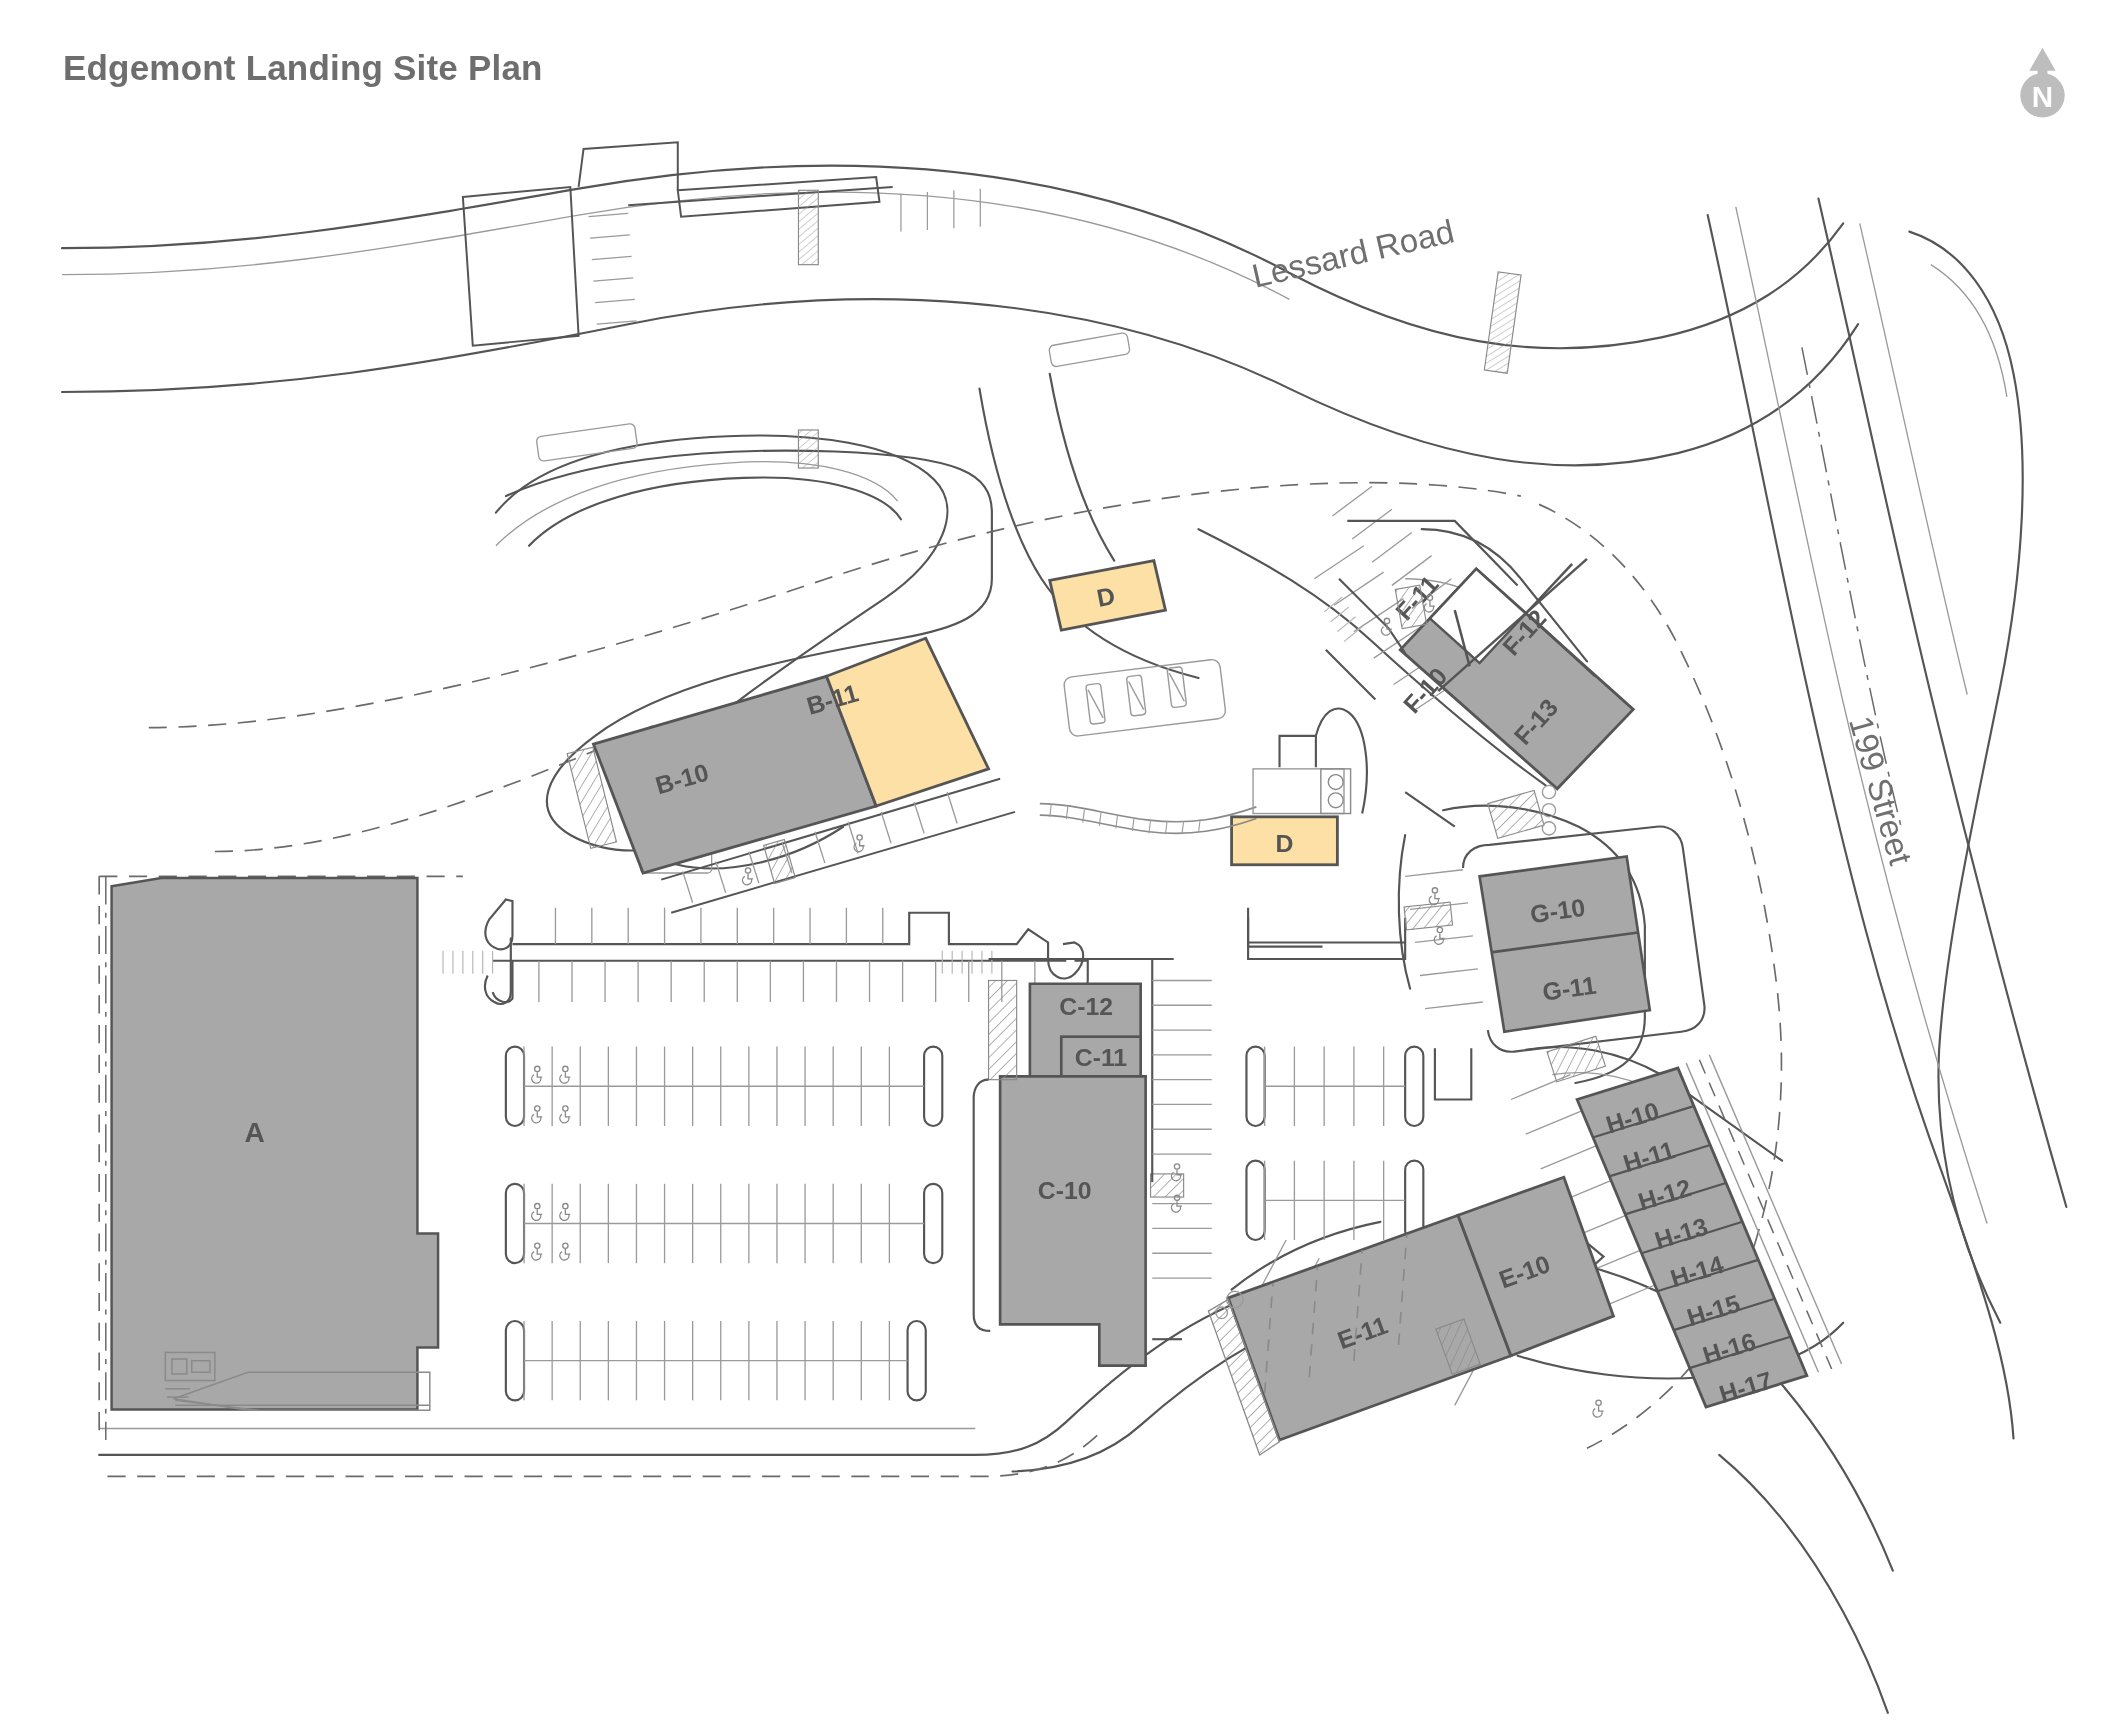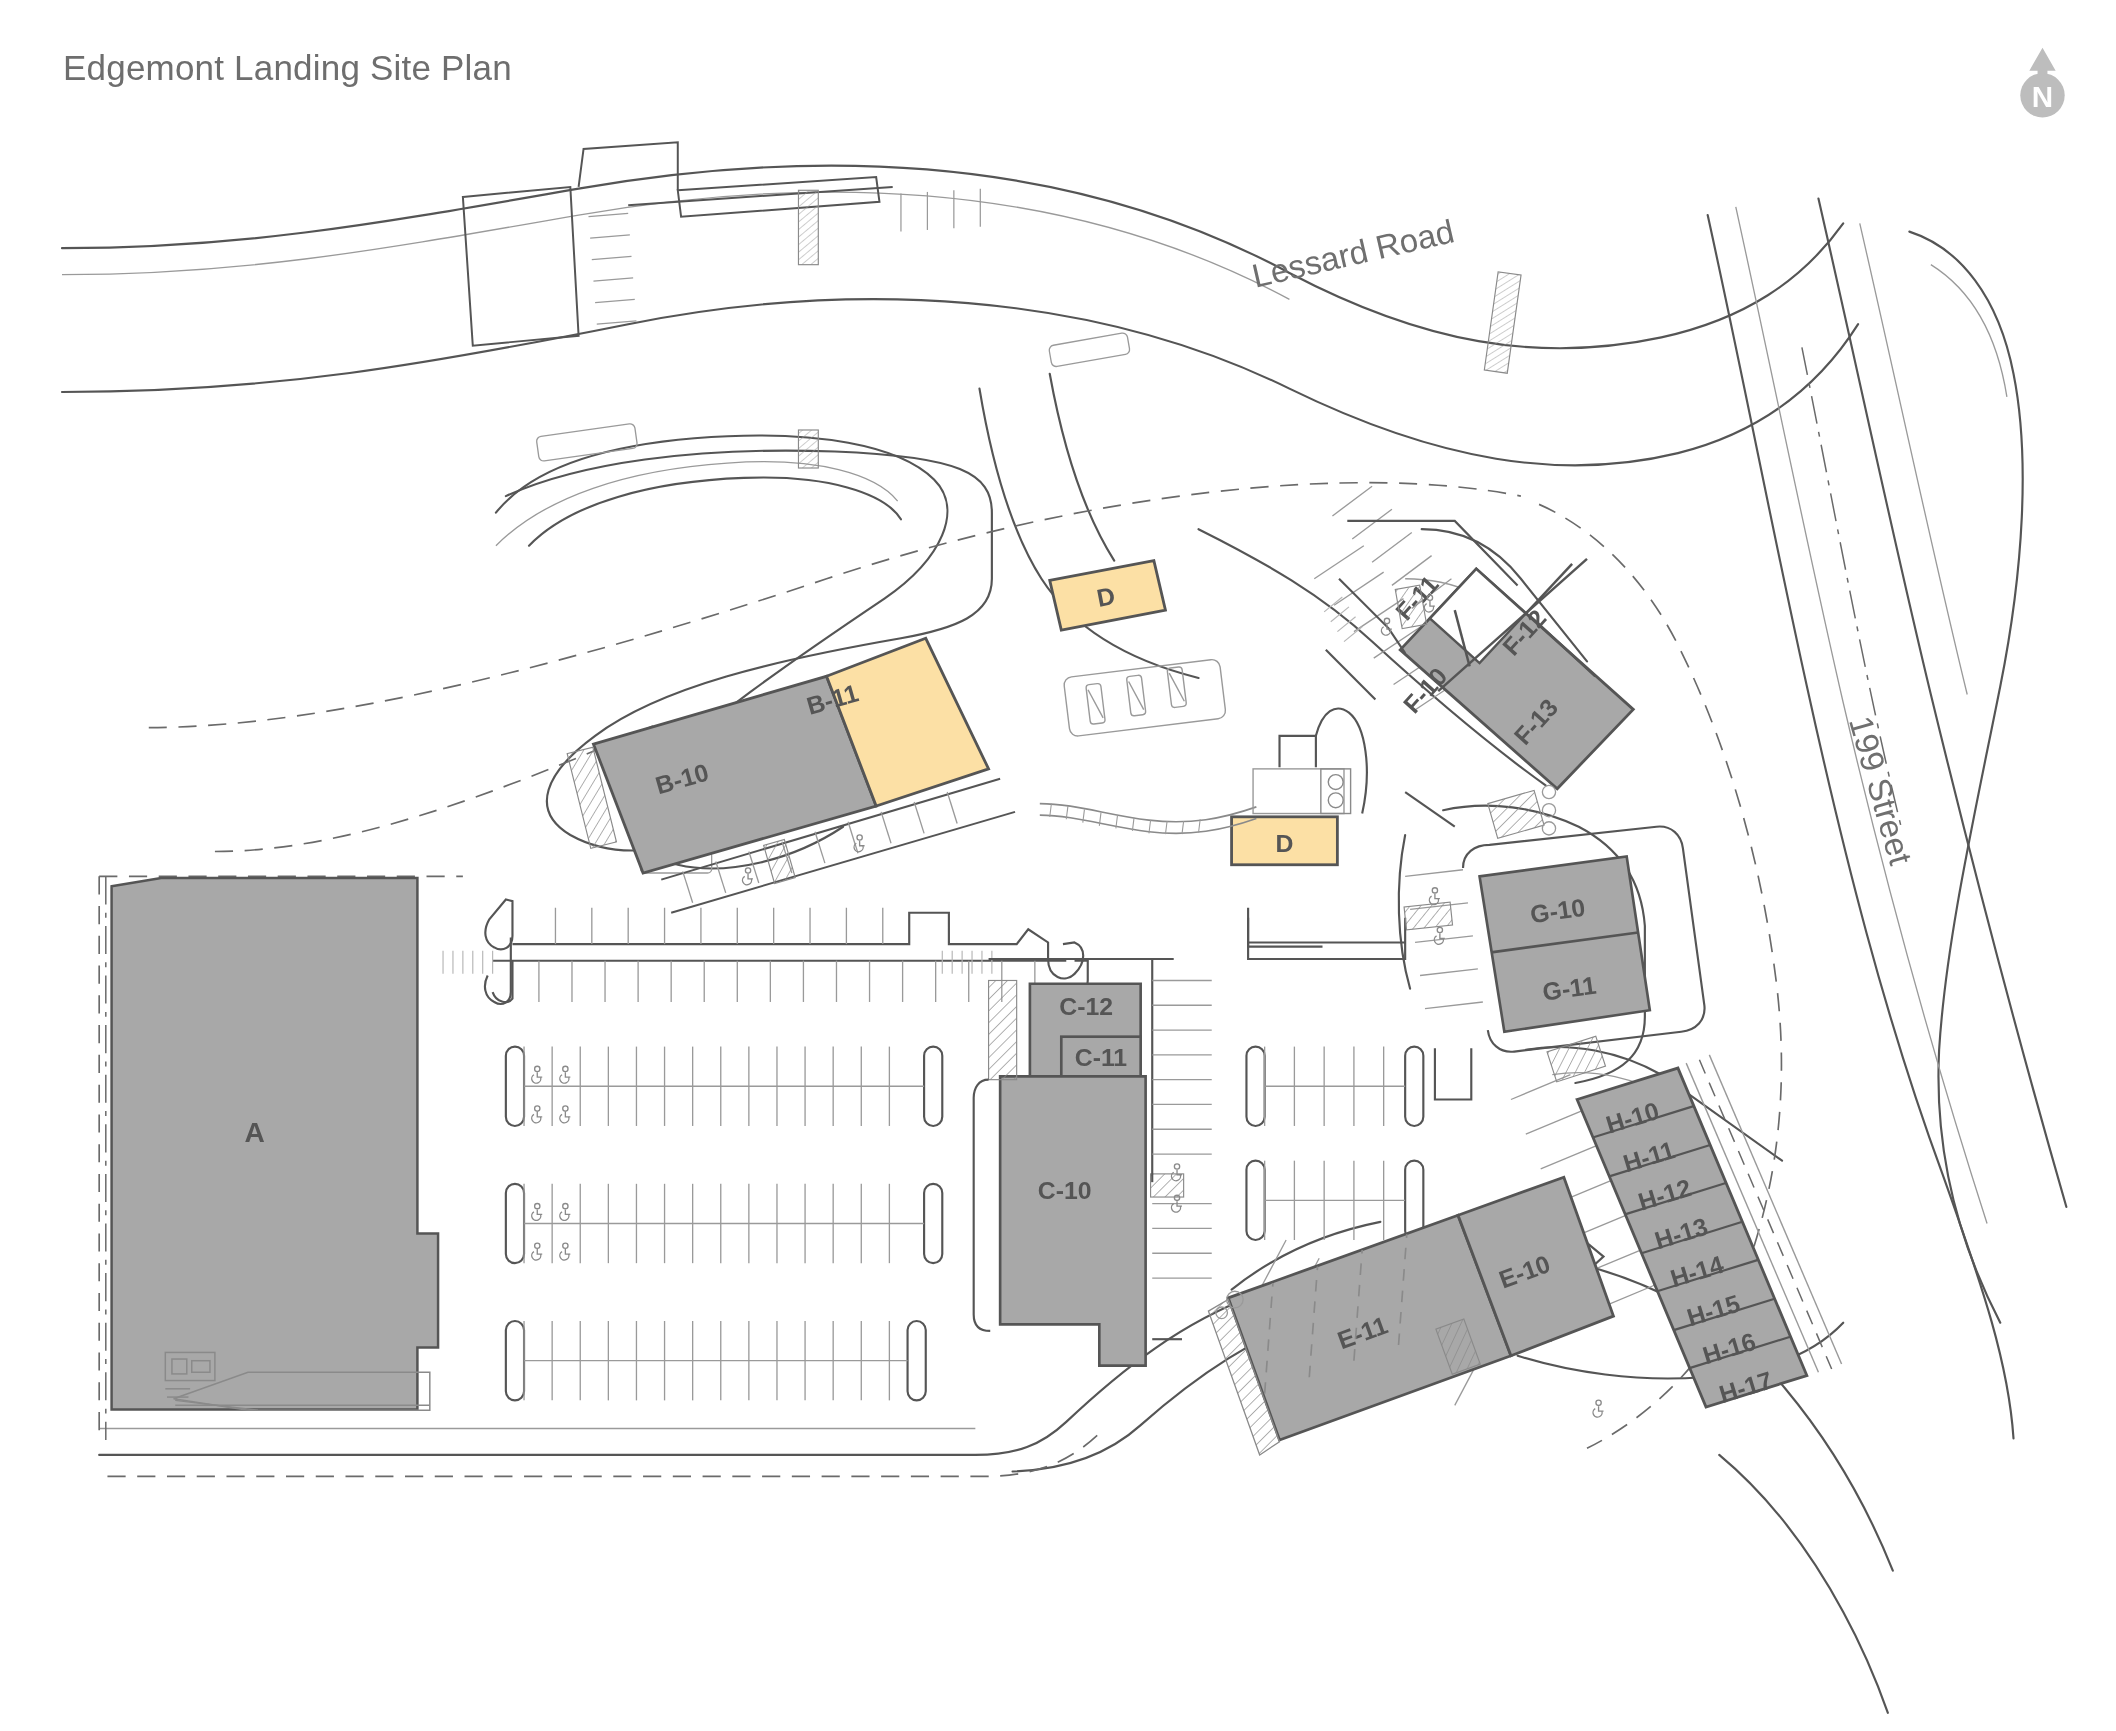--- a/index.html
+++ b/index.html
@@ -1,20 +1,20 @@
 <!DOCTYPE html>
 <html style="font-size:13.2px"><head>
 <meta charset="utf-8">
 <style>
   html,body{margin:0;padding:0;background:#ffffff;}
   body{width:2116px;height:1732px;font-family:"Liberation Sans",sans-serif;overflow:hidden;}
   #root{position:relative;width:2116px;height:1732px;background:#fff;}
   .title{
     position:absolute;left:63px;top:48px;
-    font-size:35px;font-weight:normal;color:#6e6e6e;letter-spacing:0.2px;
+    font-size:35px;font-weight:bold;color:#6e6e6e;letter-spacing:0.2px;
   }
   .north{position:absolute;left:2015px;top:46px;width:55px;height:74px;}
   svg{display:block;}
   .plan{position:absolute;left:0;top:0;width:2116px;height:1732px;}
   text{font-family:"Liberation Sans",sans-serif;}
   .lbl{fill:#555555;font-weight:bold;}
   .unit-lbl{font-size:30px;}
   .big-lbl{font-size:34px;}
   .road-lbl{fill:#6f6f6f;font-size:40px;font-weight:normal;}
 </style>

